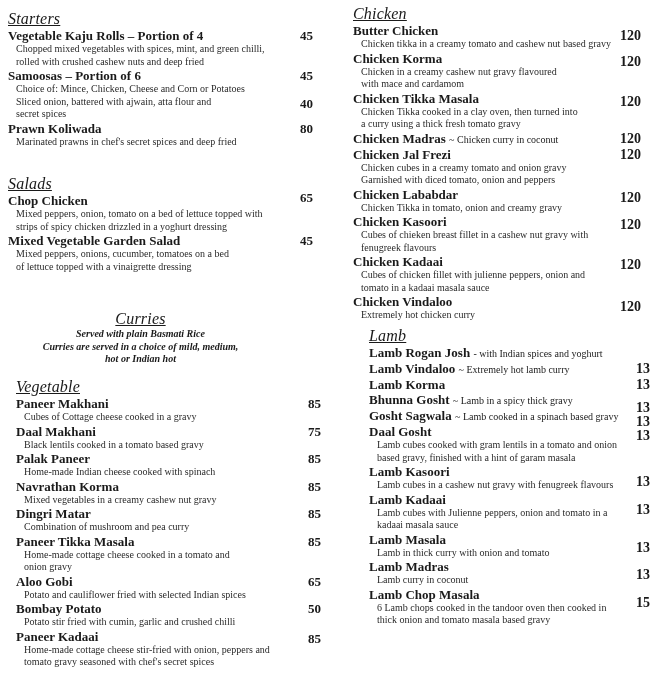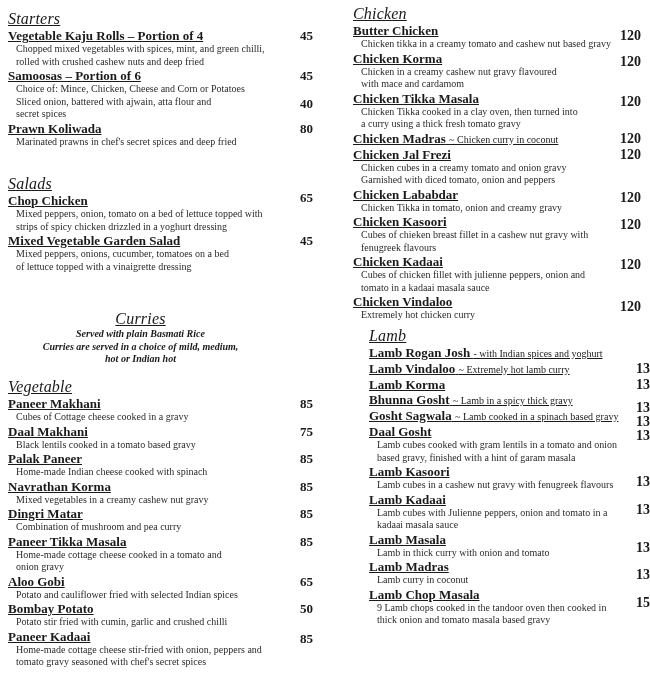--- a/index.html
+++ b/index.html
@@ -8,21 +8,21 @@
     font-family: "Liberation Serif", "DejaVu Serif", serif; color: #1a1a1a;
   }
   .col { position: absolute; top: 0; }
   .col-left { left: 8px; width: 285px; }
   .col-right { left: 353px; width: 285px; }
   .section-title {
     font-style: italic; font-weight: normal; text-decoration: underline;
     font-size: 16px; line-height: 18px; margin: 0; letter-spacing: 0.2px;
   }
   .item { position: relative; }
-  .item-name { font-weight: bold; font-size: 13px; line-height: 15px; text-decoration: underline; }
+  .item-name { font-weight: bold; font-size: 13px; line-height: 15px; }
   .item-desc { font-size: 10px; line-height: 12.5px; color: #2a2a2a; margin-left: 8px; }
   .item-inline-desc { font-weight: normal; font-size: 10px; }
   .price {
     position: absolute; right: 0; font-weight: bold; font-size: 13px; line-height: 15px;
   }
   .col-left .price { right: -20px; }
   .col-right .price { right: -3px; font-size: 14px; }
   .curries-head { text-align: center; }
   .curries-head .section-title { display: inline-block; }
   .curries-note {
@@ -72,21 +72,21 @@
     </div>
   </div>
 
   <div class="curries-head" style="position:absolute; top:310px; left:0; width:265px;">
     <div class="section-title">Curries</div>
     <div class="curries-note">Served with plain Basmati Rice</div>
     <div class="curries-note">Curries are served in a choice of mild, medium,</div>
     <div class="curries-note">hot or Indian hot</div>
   </div>
 
-  <div style="position:absolute; top:378px; left:0; width:285px;">
+  <div style="position:absolute; top:378px; left:8px; width:285px;">
     <div class="section-title">Vegetable</div>
     <div class="item">
       <span class="price" style="top:0">85</span>
       <div class="item-name">Paneer Makhani</div>
       <div class="item-desc">Cubes of Cottage cheese cooked in a gravy</div>
     </div>
     <div class="item">
       <span class="price" style="top:0">75</span>
       <div class="item-name">Daal Makhani</div>
       <div class="item-desc">Black lentils cooked in a tomato based gravy</div>
@@ -221,16 +221,16 @@
       <div class="item-desc">Lamb in thick curry with onion and tomato</div>
     </div>
     <div class="item">
       <span class="price" style="top:8px">135</span>
       <div class="item-name">Lamb Madras</div>
       <div class="item-desc">Lamb curry in coconut</div>
     </div>
     <div class="item">
       <span class="price" style="top:8px">150</span>
       <div class="item-name">Lamb Chop Masala</div>
-      <div class="item-desc" style="width:235px">9 Lamb chops cooked in the tandoor oven then cooked in thick onion and tomato masala based gravy</div>
+      <div class="item-desc" style="width:235px">6 Lamb chops cooked in the tandoor oven then cooked in thick onion and tomato masala based gravy</div>
     </div>
   </div>
 </div>
 
 </body></html>

